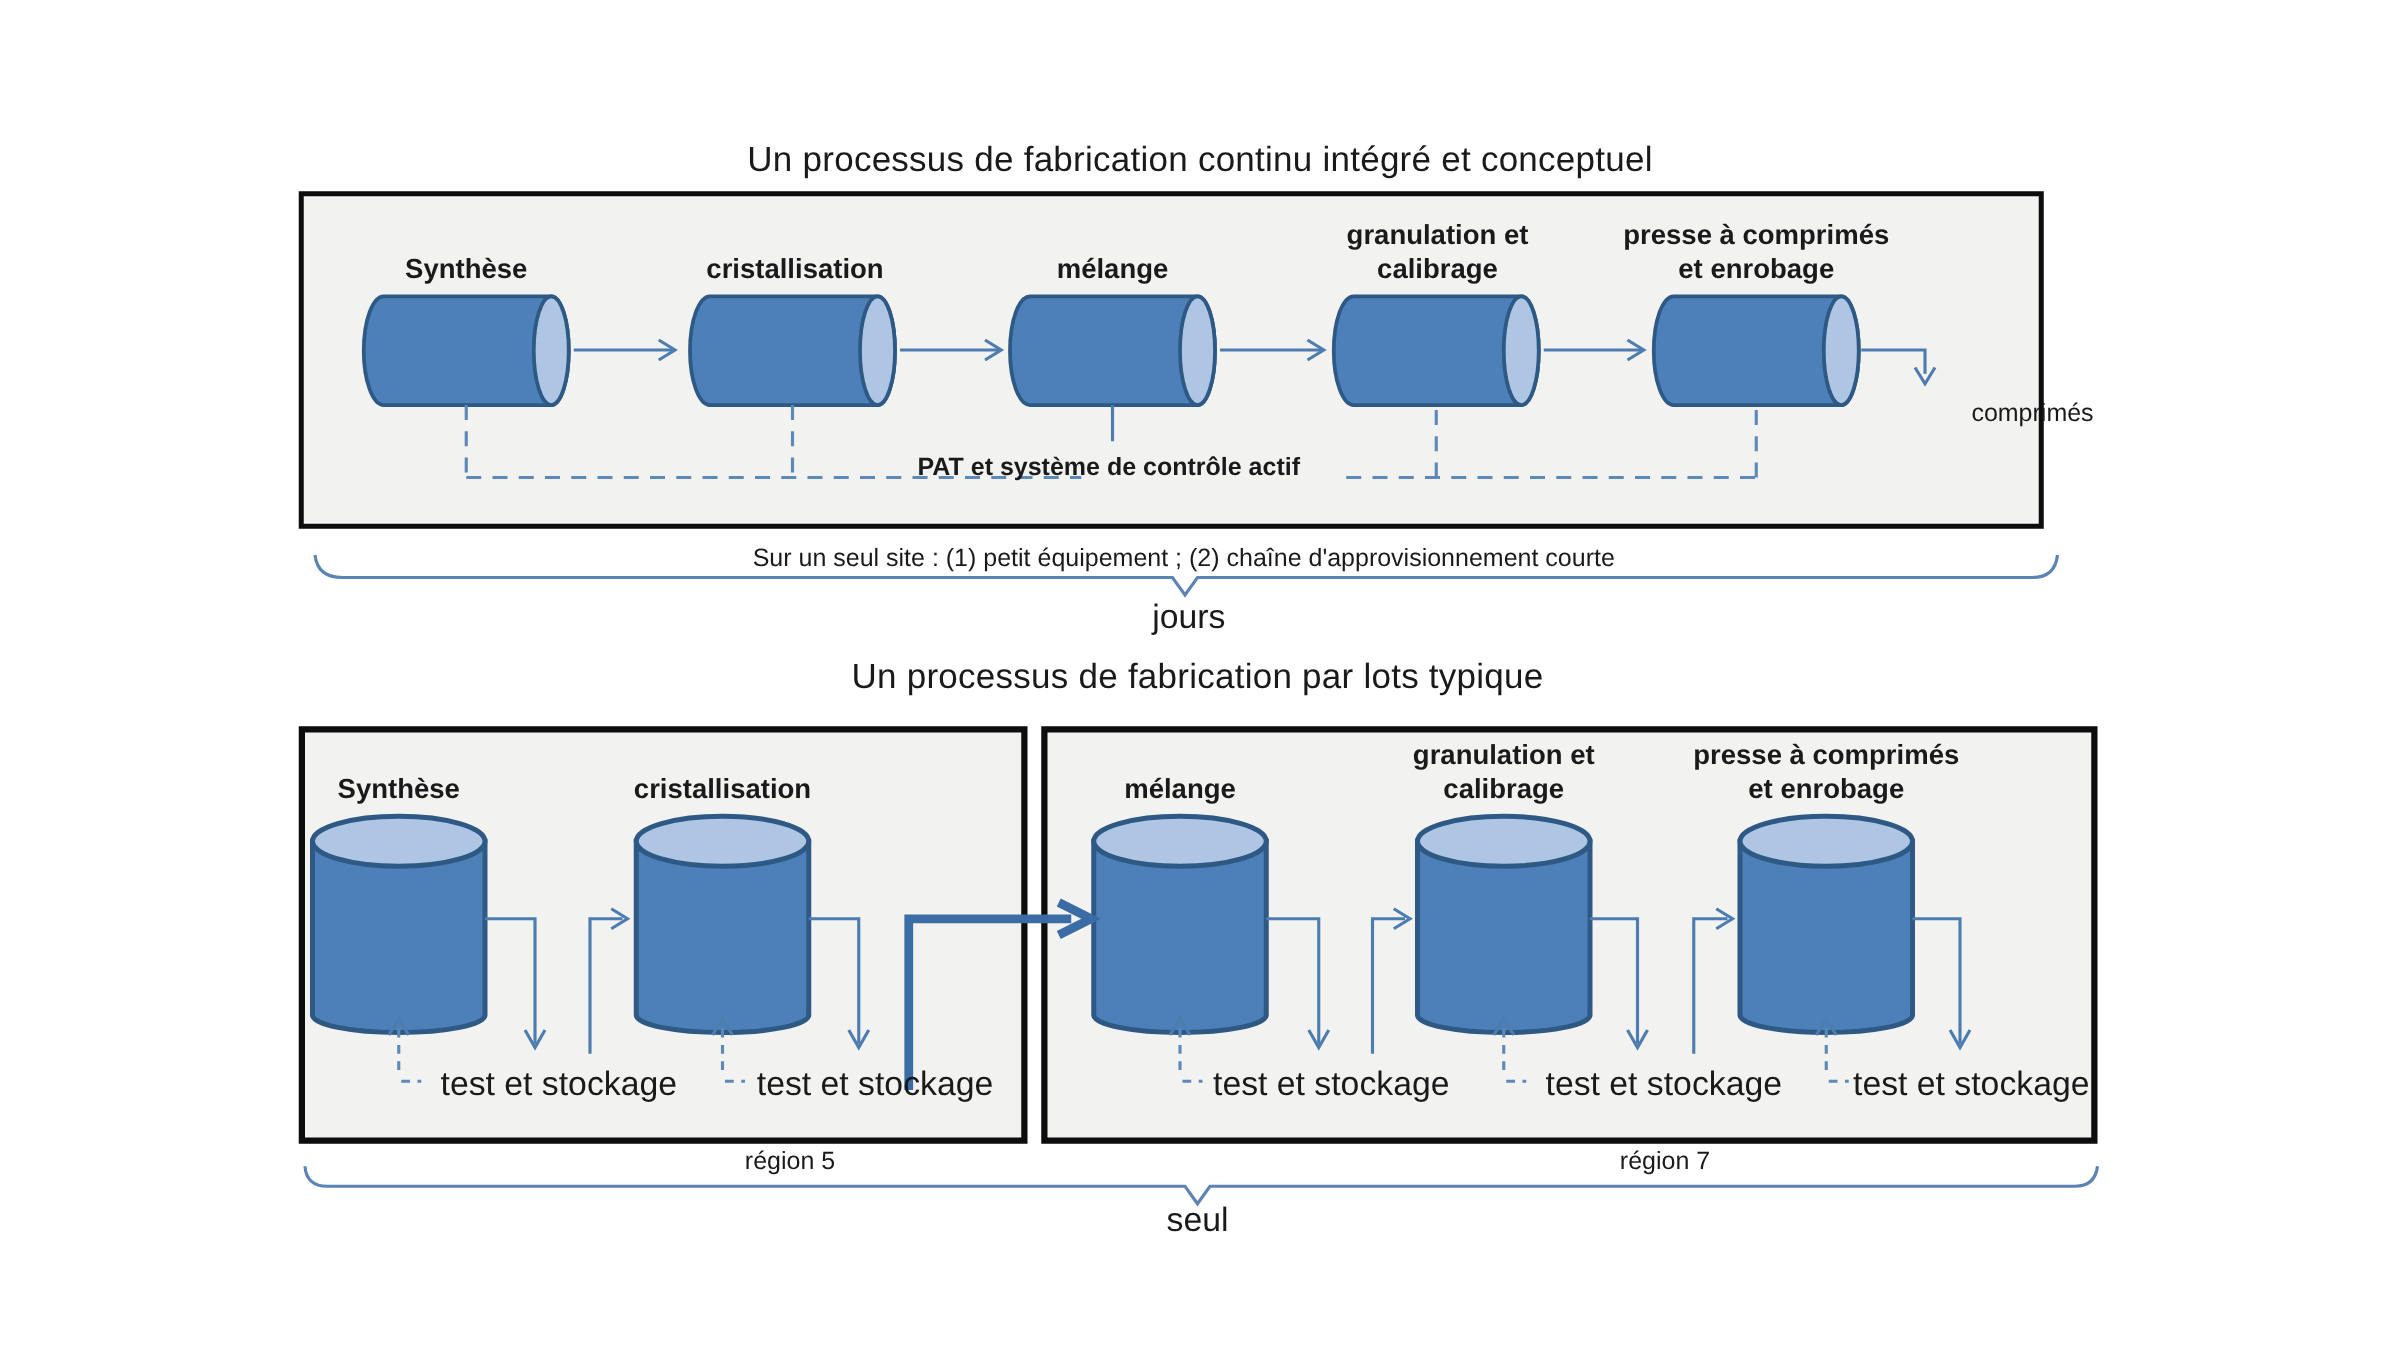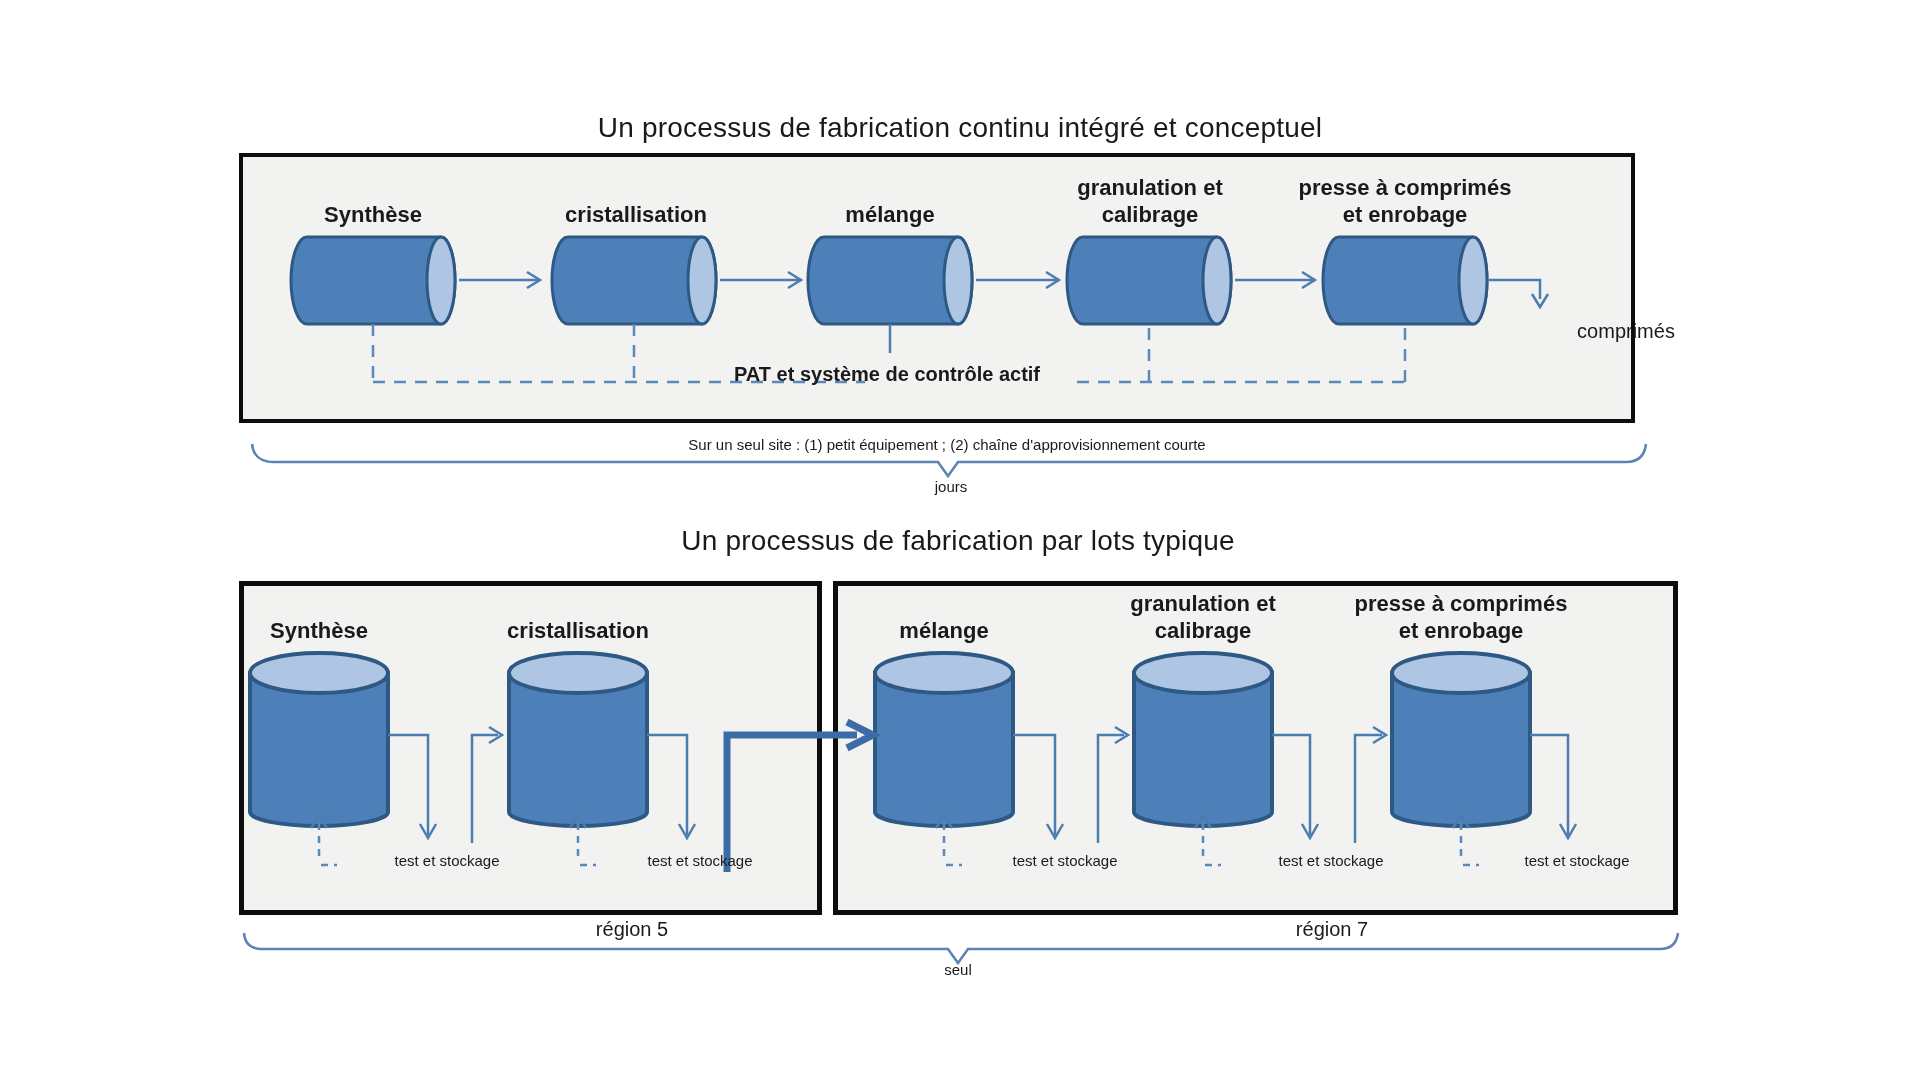--- a/index.html
+++ b/index.html
@@ -7,22 +7,22 @@
     width:1920px;height:1080px;position:relative;background:#ffffff;
     font-family:"Liberation Sans", sans-serif;color:var(--c-text,#1a1a1a);
     overflow:hidden;
   }
   .abs{position:absolute;}
   .ctr{transform:translateX(-50%);text-align:center;white-space:nowrap;}
   .title{font-size:28px;letter-spacing:0.2px;}
   .stage-label{font-size:22px;font-weight:bold;line-height:27px;}
   .stage-label span{display:block;}
   .plain20{font-size:20px;}
-  .plain21{font-size:15px;}
-  .small17{font-size:15px;}
+  .plain21{font-size:27px;}
+  .small17{font-size:20px;}
   .pat-label{font-size:20px;font-weight:bold;line-height:32px;}
   .pat-label span{display:block;}
   .proc-box{background:var(--c-boxBg,#f2f2f1);border:4px solid var(--c-boxBorder,#0d0d0d);box-sizing:border-box;}
   .proc-box.thick{border-width:5px;}
   svg{display:block;overflow:visible;}
   .cyl-body{fill:var(--c-cylinder,#4d80b8);stroke:var(--c-cylinderEdge,#2e5984);stroke-width:3;}
   .cyl-body.v{stroke-width:4;}
   .cyl-face{fill:var(--c-cylinderFace,#aec6e4);stroke:var(--c-cylinderEdge,#2e5984);stroke-width:3;}
   .cyl-face.v{stroke-width:4;}
   .flow{stroke:var(--c-arrow,#4d7cb0);stroke-width:2.5;fill:none;}

